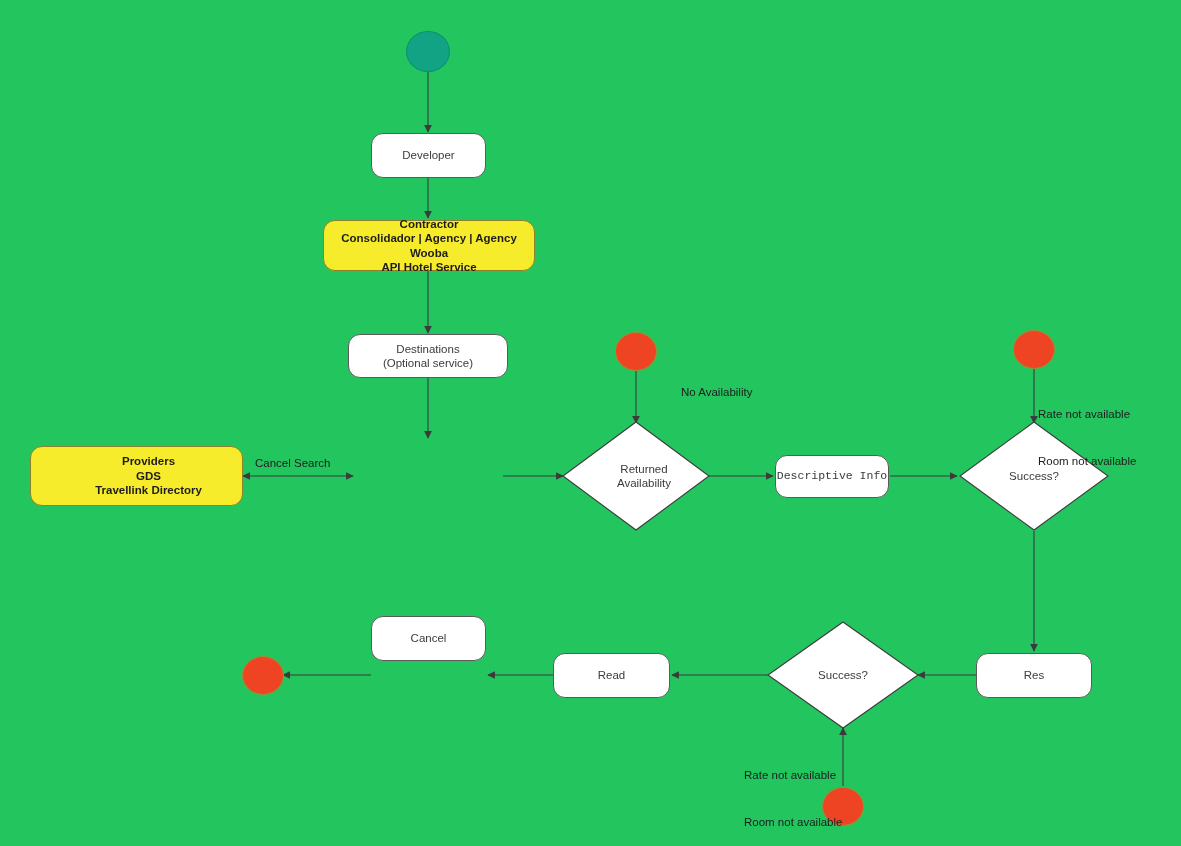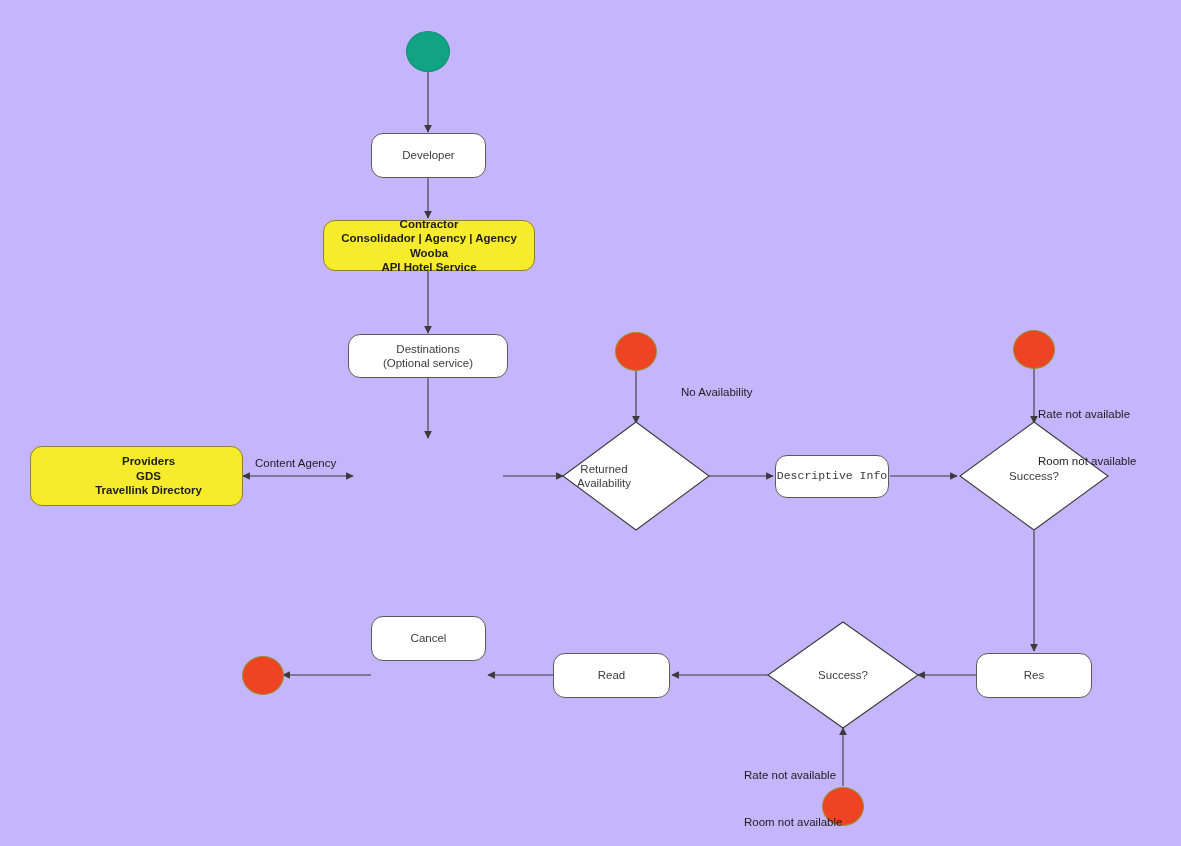--- a/index.html
+++ b/index.html
@@ -8,21 +8,21 @@
     padding: 0;
     background: #ffffff;
   }
   body {
     font-family: "Liberation Sans", sans-serif;
   }
   #canvas {
     position: relative;
     width: 1181px;
     height: 846px;
-    background: #c4b5fd;
+    background: #22c55e;
     overflow: hidden;
   }
   #edges {
     position: absolute;
     left: 0;
     top: 0;
     width: 1181px;
     height: 846px;
   }
   .node {
@@ -163,21 +163,21 @@
 
   <div class="node proc highlight" style="left:30px; top:446px; width:213px; height:60px;padding-left:24px;">
     <span>
       <span class="nl">Providers</span>
       <span class="nl">GDS</span>
       <span class="nl">Travellink Directory</span>
     </span>
   </div>
 
 
-  <div class="diamond-wrap" style="left:531px; top:422px; width:146px; height:108px;">
+  <div class="diamond-wrap" style="left:571px; top:422px; width:146px; height:108px;">
     <div class="diamond-label">
       <span>
         <span class="nl">Returned</span>
         <span class="nl">Availability</span>
       </span>
     </div>
   </div>
 
   <div class="node term end" style="left:615px; top:332px; width:42px; height:39px;"></div>
 
@@ -204,21 +204,21 @@
   <div class="node proc" style="left:553px; top:653px; width:117px; height:45px;">
     <span>Read</span>
   </div>
 
   <div class="node proc" style="left:371px; top:616px; width:115px; height:45px;">
     <span>Cancel</span>
   </div>
 
   <div class="node term end" style="left:242px; top:656px; width:42px; height:39px;"></div>
 
-  <div class="edge-label" style="left:255px; top:456px;">Content Agency</div>
+  <div class="edge-label" style="left:255px; top:456px;">Cancel Search</div>
 
   <div class="edge-label" style="left:637px; top:385px;margin-left:44px;">No Availability</div>
 
   <div class="edge-label" style="left:1038px; top:376px;">
     <span class="nl">Rate not available</span>
     <span class="nl">Room not available</span>
   </div>
 
   <div class="edge-label" style="left:744px; top:737px; text-align:left;">
     <span class="nl">Rate not available</span>

